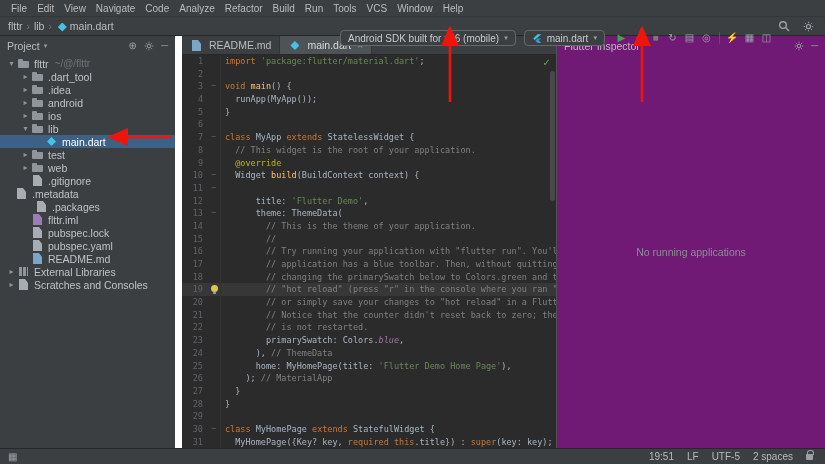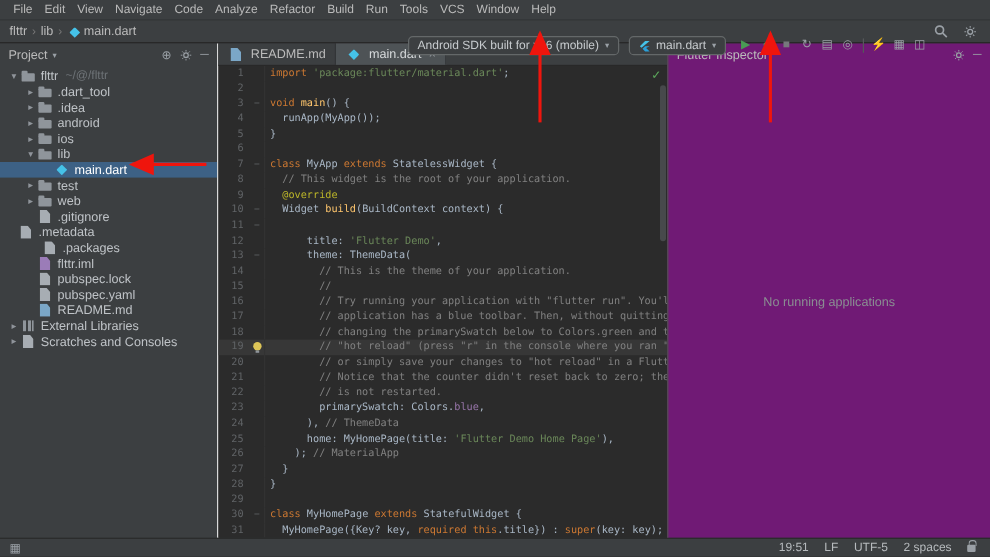--- a/index.html
+++ b/index.html
@@ -34,21 +34,21 @@
   }
   .combo-arrow { font-size:7px; color:#9aa0a6; }
   .tb-actions { display:flex; align-items:center; }
   .tb-icon { width:17px; text-align:center; font-size:10px; line-height:18px; display:inline-block; }
   .tb-sep { width:1px; height:12px; background:#55585a; margin:0 4px; display:inline-block; }
   .tb-right { position:absolute; right:8px; top:0; height:18px; display:flex; align-items:center; gap:8px; }
 
   
   .main { display:flex; height:412px; }
 
-  .project-panel { width:182px; background:#3c3f41; border-right:1px solid #ffffff; display:flex; flex-direction:column; }
+  .project-panel { width:182px; background:#3c3f41; border-right:7px solid #ffffff; display:flex; flex-direction:column; }
   .panel-header { height:19px; display:flex; align-items:center; padding:0 7px; font-size:10.5px; color:#bbbbbb; flex:none; }
   .ph-chev { font-size:7px; color:#9aa0a6; margin-left:4px; }
   .ph-icons { margin-left:auto; display:flex; align-items:center; gap:7px; color:#9aa0a6; font-size:10px; }
   .tree { flex:1; overflow:hidden; padding-top:2px; }
   .tree-row { display:flex; align-items:center; height:13px; font-size:10.5px; color:#bfc3c7; white-space:nowrap; }
   .tree-row.selected { background:var(--sel); color:#ffffff; }
   .chev { width:11px; flex:none; font-size:8px; color:#8f949a; text-align:center; }
   .lbl { margin-left:1px; }
   .sfx { color:#6e7377; margin-left:6px; font-size:10px; }
 
@@ -77,21 +77,21 @@
 
   .editor-body { position:relative; flex:1; overflow:hidden; font-family:"DejaVu Sans Mono", monospace; font-size:8.5px; }
   .code-lines { width:100%; }
   .code-line { display:flex; height:12.7px; line-height:12.7px; }
   .code-line.current { background:#373737; }
   .ln { width:26px; flex:none; text-align:right; padding-right:5px; color:#606366; }
   .fold { width:13px; flex:none; text-align:center; color:#606366; font-size:8px; border-right:1px solid #323232; }
   .code { flex:1; min-width:0; overflow:hidden; white-space:pre; color:#a9b7c6; padding-left:4px; }
 
   .tk-k { color:#cc7832; } .tk-s { color:#6a8759; } .tk-c { color:#808080; }
-  .tk-f { color:#ffc66d; } .tk-a { color:#bbb529; } .tk-n { color:#9876aa; }
+  .tk-f { color:#ffc66d; } .tk-a { color:#bbb529; } .tk-n { color:#9876aa; font-style:italic; }
   .tk-p { color:#a9b7c6; }
 
   .bulb { display:inline-block; width:7px; height:7px; border-radius:50%; background:#dcc457; position:relative; top:1px; }
   .bulb::after { content:""; position:absolute; left:2px; bottom:-2px; width:3px; height:2px; background:#8f959b; }
 
   .inspection-ok { position:absolute; top:2px; right:5px; color:var(--green); font-size:10px; font-family:"Liberation Sans",sans-serif; }
   .scrollbar { position:absolute; right:0; top:14px; width:8px; bottom:0; }
   .scrollbar::before { content:""; position:absolute; right:1px; top:2px; width:5px; height:130px; background:#47494b; border-radius:3px; }
 
   

